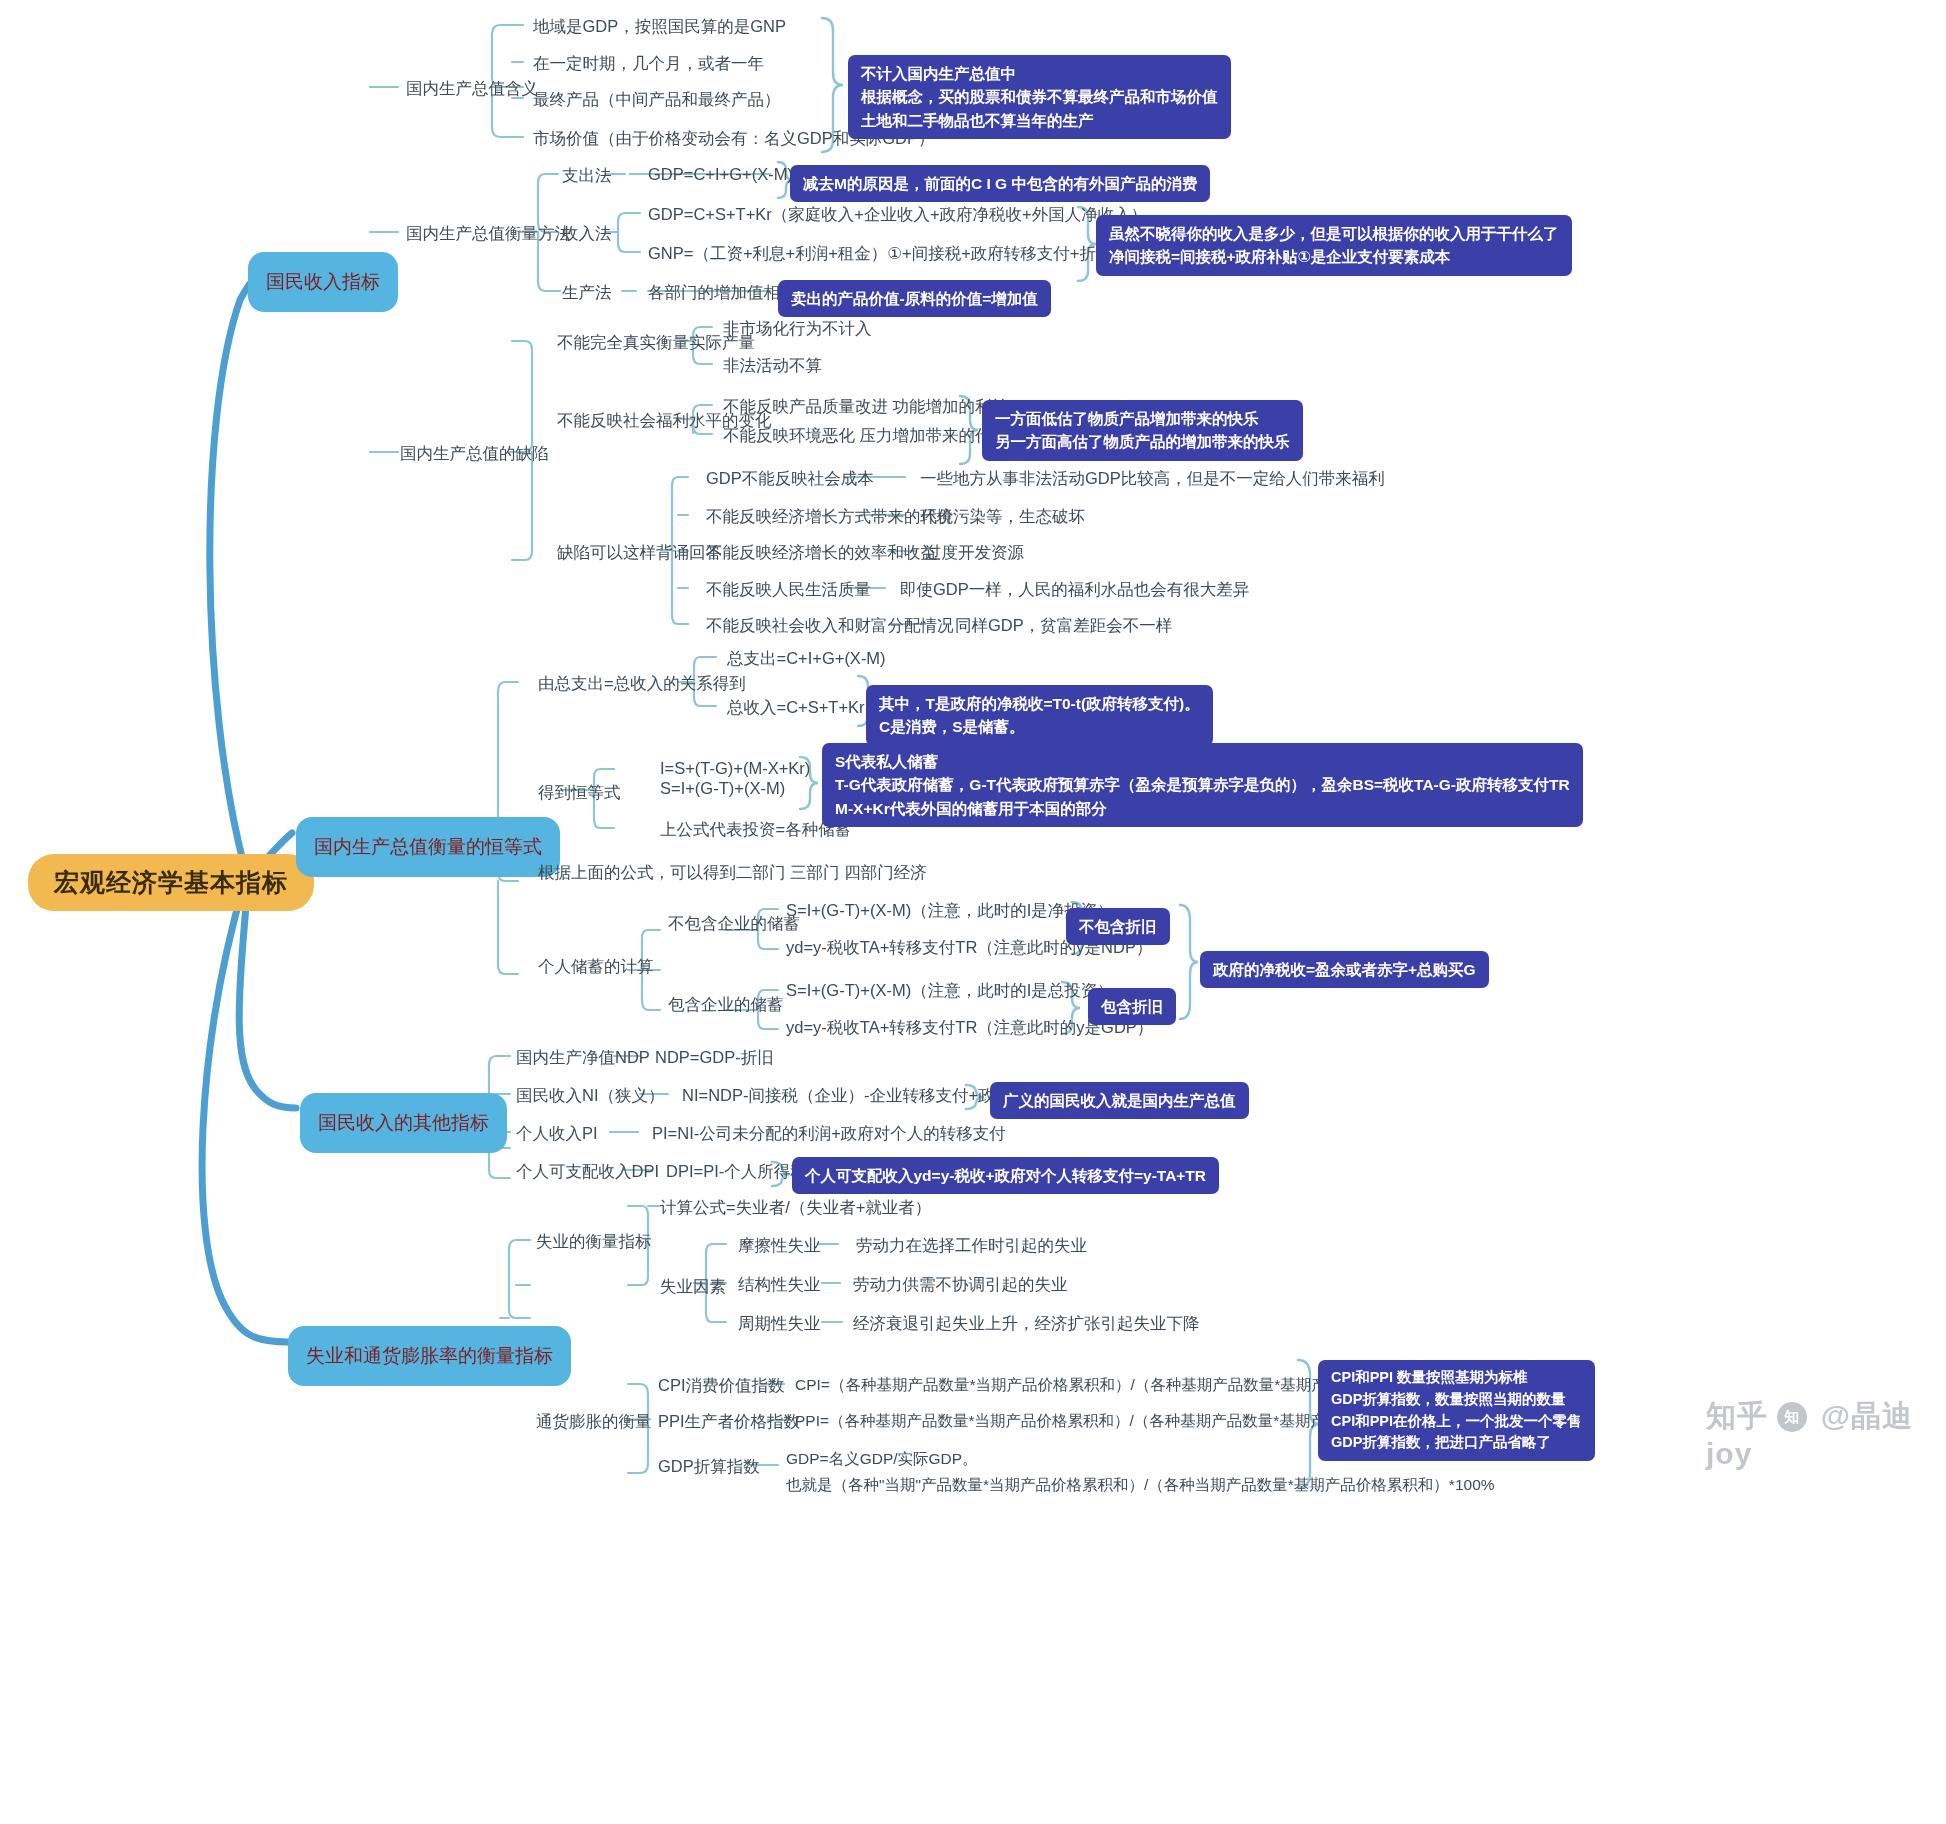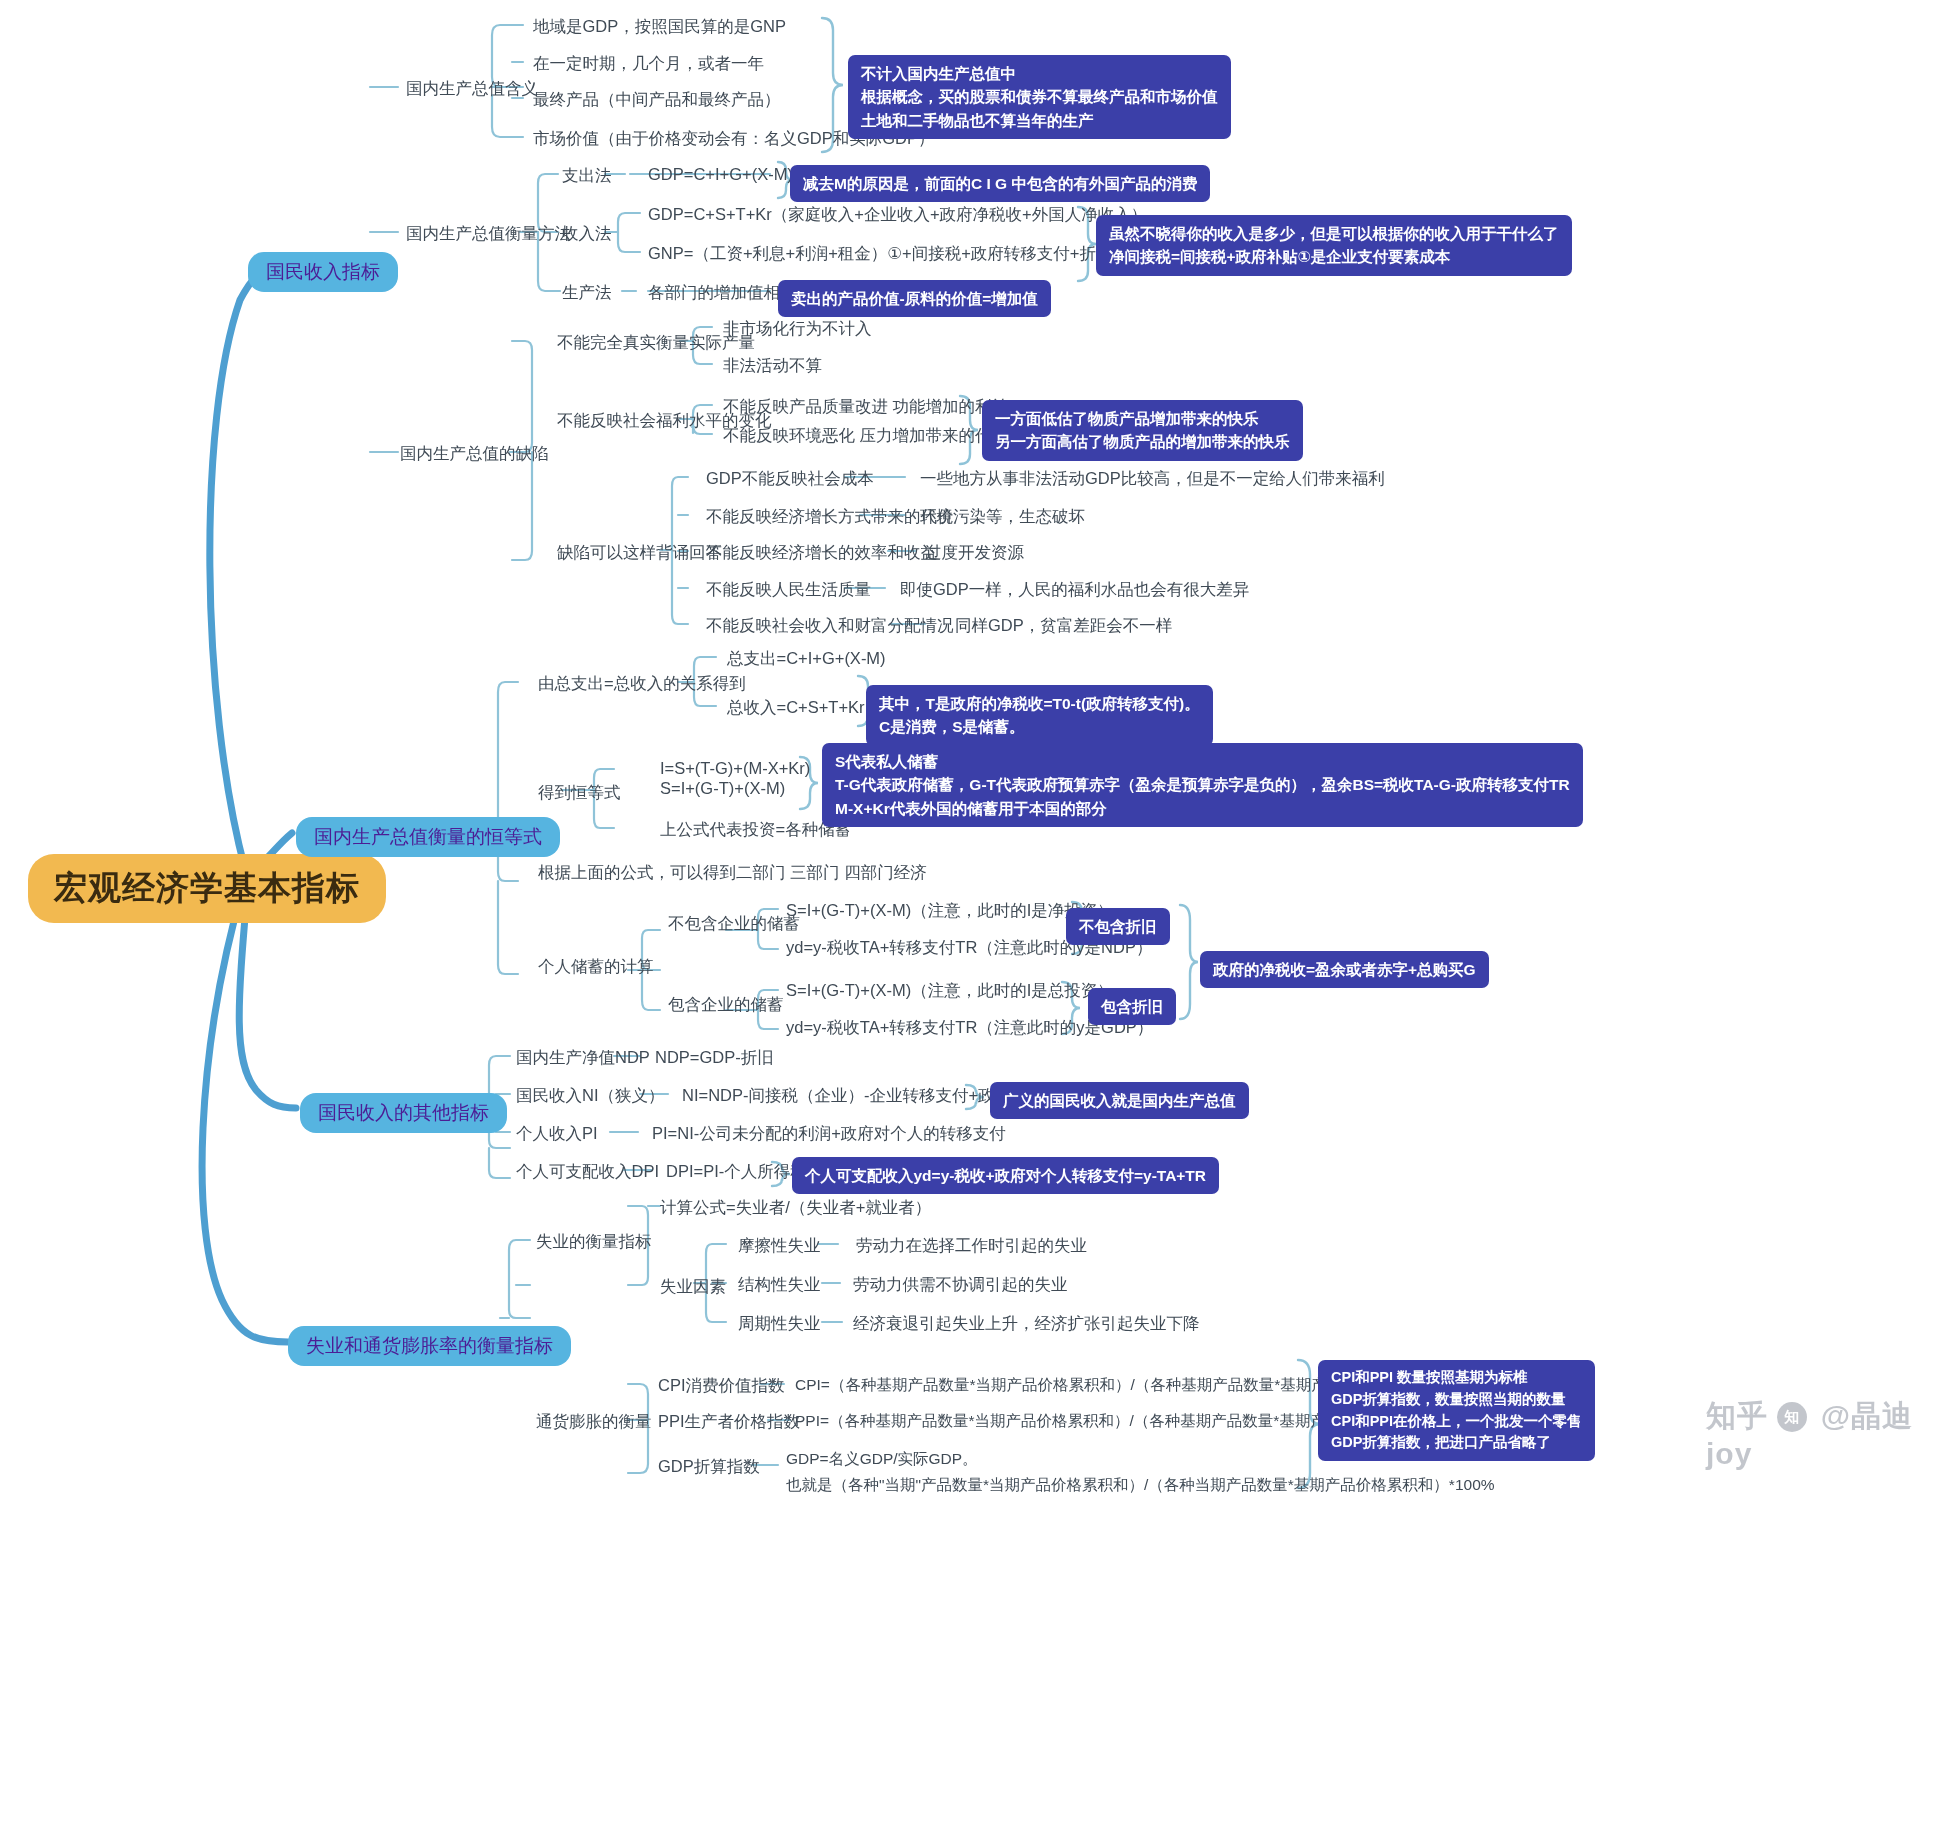--- a/index.html
+++ b/index.html
@@ -19,34 +19,34 @@
     position: absolute;
     left: 0; top: 0;
     width: 1946px; height: 1824px;
     pointer-events: none;
   }
   .root-node {
     position: absolute;
     background: #F2B950;
     color: #3A2B10;
     font-weight: bold;
-    font-size: 33px;
+    font-size: 25px;
     letter-spacing: 1px;
     border-radius: 26px;
     padding: 12px 26px;
     white-space: nowrap;
   }
   
   .l1 {
     position: absolute;
     background: #56B4E0;
-    color: #4c1d95;
+    color: #7f1d1d;
     font-size: 19px;
     border-radius: 16px;
-    padding: 7px 18px;
+    padding: 17px 18px;
     white-space: nowrap;
   }
   
   .txt {
     position: absolute;
     color: #3F4A55;
     font-size: 16.5px;
     white-space: nowrap;
   }
   .txt.sm { font-size: 15.5px; }

